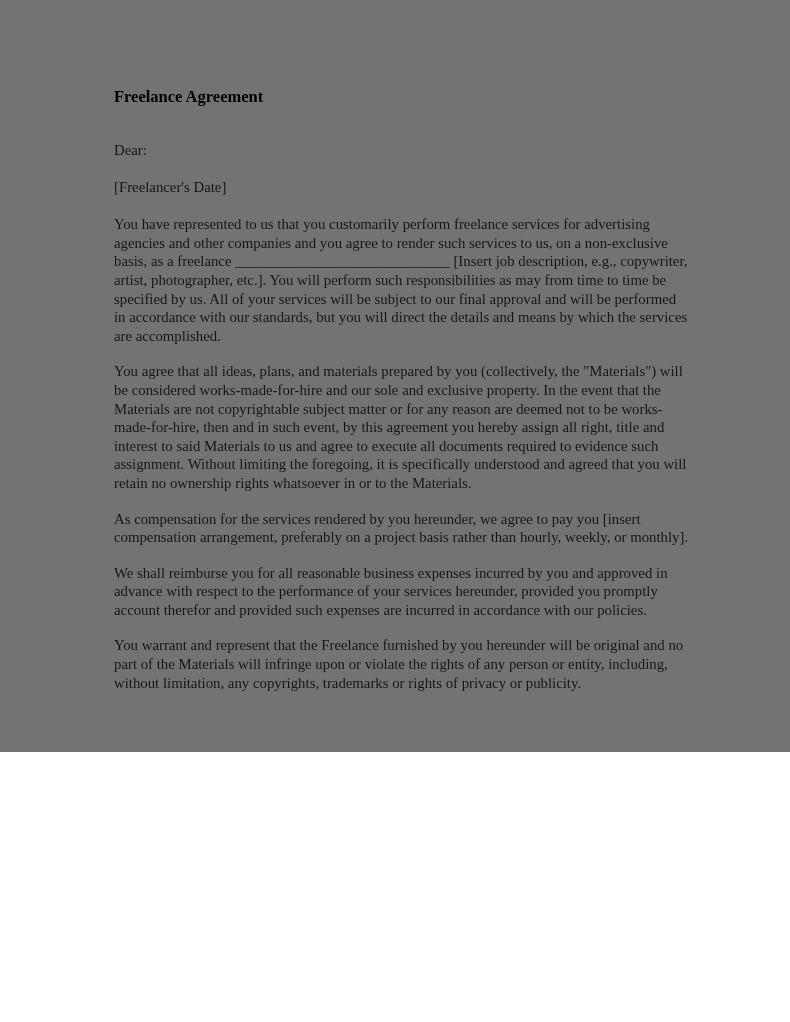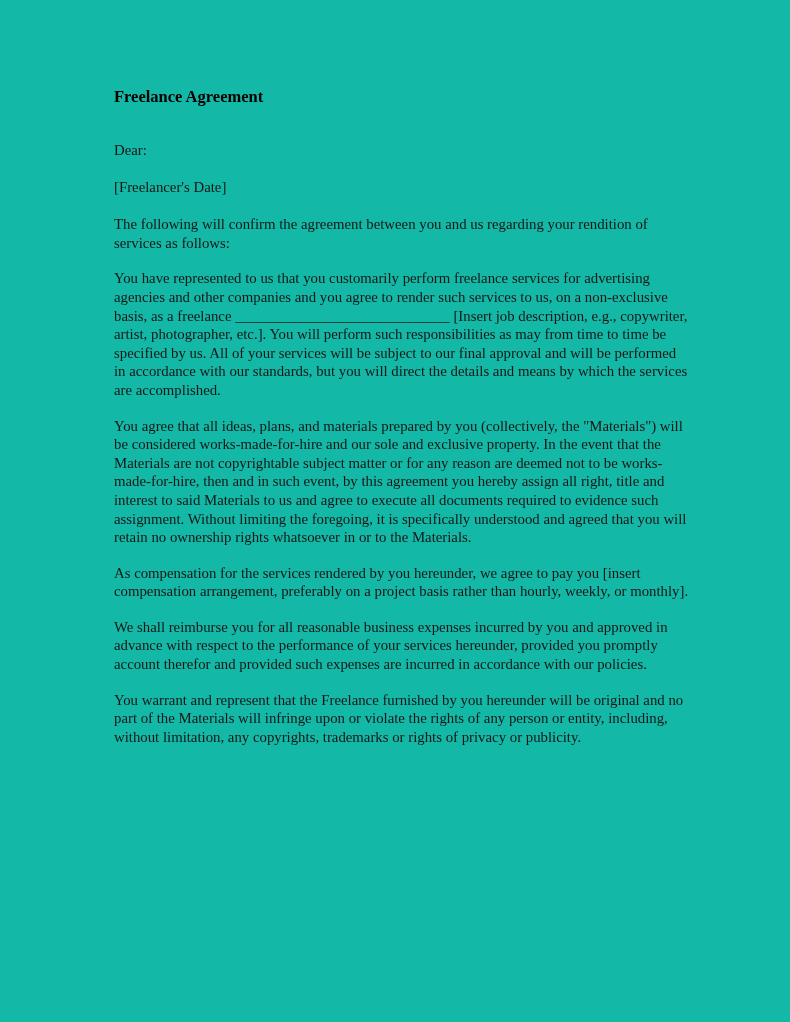--- a/index.html
+++ b/index.html
@@ -3,22 +3,22 @@
 <meta charset="utf-8">
 <style>
   html, body {
     margin: 0;
     padding: 0;
     background: #ffffff;
   }
   .page {
     position: relative;
     width: 790px;
-    height: 1022px;
-    background: #14b8a6;
+    height: 752px;
+    background: #737373;
     box-sizing: border-box;
     padding: 87px 96px 0 114px;
     font-family: "Liberation Serif", "DejaVu Serif", serif;
     font-size: 14.8px;
     line-height: 18.6px;
     color: #161616;
     overflow: hidden;
   }
   .doc-title {
     font-size: 16.5px;
@@ -42,21 +42,20 @@
 
 <div class="page">
   <h1 class="doc-title">Freelance Agreement</h1>
 
   <p class="line">Dear:</p>
 
   <p class="line">[Freelancer's Date]</p>
 
 
 
-  <p class="para">The following will confirm the agreement between you and us regarding your rendition of services as follows:</p>
 
   <p class="para">You have represented to us that you customarily perform freelance services for advertising agencies and other companies and you agree to render such services to us, on a non-exclusive basis, as a freelance _____________________________ [Insert job description, e.g., copywriter, artist, photographer, etc.]. You will perform such responsibilities as may from time to time be specified by us. All of your services will be subject to our final approval and will be performed in accordance with our standards, but you will direct the details and means by which the services are accomplished.</p>
 
   <p class="para">You agree that all ideas, plans, and materials prepared by you (collectively, the "Materials") will be considered works-made-for-hire and our sole and exclusive property. In the event that the Materials are not copyrightable subject matter or for any reason are deemed not to be works-made-for-hire, then and in such event, by this agreement you hereby assign all right, title and interest to said Materials to us and agree to execute all documents required to evidence such assignment. Without limiting the foregoing, it is specifically understood and agreed that you will retain no ownership rights whatsoever in or to the Materials.</p>
 
   <p class="para">As compensation for the services rendered by you hereunder, we agree to pay you [insert compensation arrangement, preferably on a project basis rather than hourly, weekly, or monthly].</p>
 
   <p class="para">We shall reimburse you for all reasonable business expenses incurred by you and approved in advance with respect to the performance of your services hereunder, provided you promptly account therefor and provided such expenses are incurred in accordance with our policies.</p>
 
   <p class="para">You warrant and represent that the Freelance furnished by you hereunder will be original and no part of the Materials will infringe upon or violate the rights of any person or entity, including, without limitation, any copyrights, trademarks or rights of privacy or publicity.</p>

